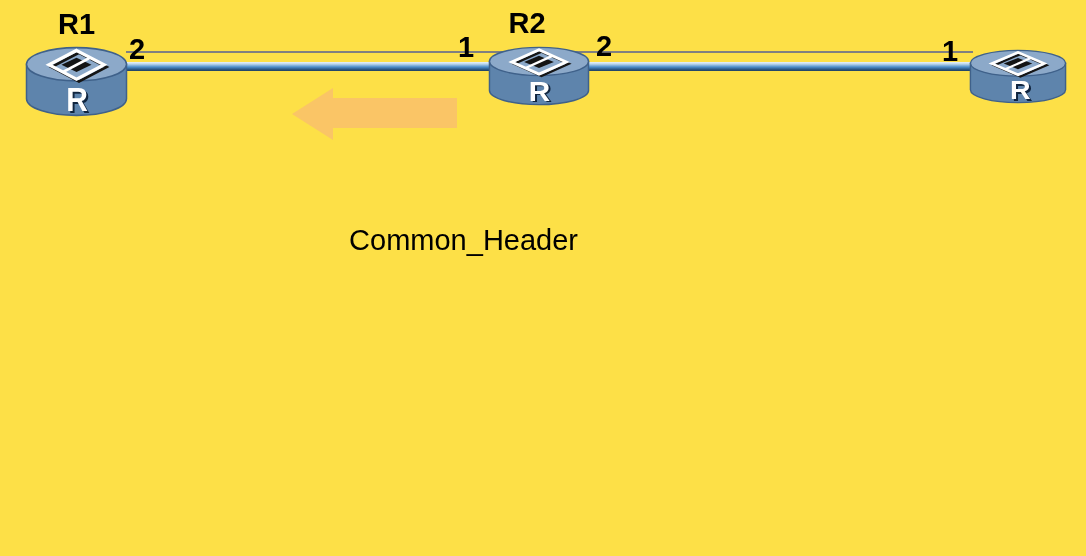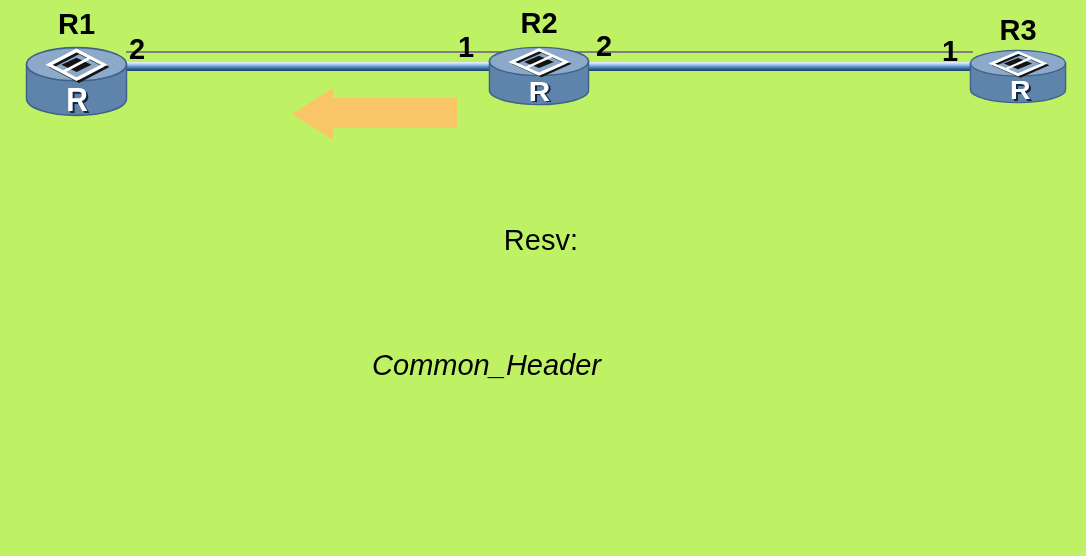--- a/index.html
+++ b/index.html
@@ -1,17 +1,17 @@
 <!DOCTYPE html>
 <html style="--black-text: #000000; --blue-text: #3879BE; --red-text: #F80E0E; --arrow: #FAC566; --link-blue: #4E8FCB; --link-gray: #808080; --router-top: #8CA9C9; --router-body: #5E84AC; --router-outline: #3F618A;"><head>
 <meta charset="utf-8">
 <style>
   html,body{margin:0;padding:0;background:#fff;}
   .stage{
-    position:relative;width:1086px;height:556px;background:#bef264;
+    position:relative;width:1086px;height:556px;background:#fde047;
     font-family:"Liberation Sans","DejaVu Sans",sans-serif;overflow:hidden;
   }
   
   .link-thin{
     position:absolute;left:126px;top:51px;width:847px;height:2px;
     background:var(--link-gray,#808080);
   }
   .link-thick{
     position:absolute;left:124px;top:62px;width:849px;height:9px;
     background:linear-gradient(180deg,#E9F2F9 0%,#BCD7EC 22%,var(--link-blue,#4E8FCB) 55%,#2A5580 84%,#1E3F60 100%);
@@ -48,22 +48,21 @@
 </style>
 </head>
 <body>
 
 <div class="stage">
 
   <div class="link-thin"></div>
   <div class="link-thick"></div>
 
   <div class="router-name" style="left:25px;top:8px;width:103px;">R1</div>
-  <div class="router-name" style="left:488px;top:7px;width:102px;">R2</div>
-  <div class="router-name" style="left:969px;top:14px;width:98px;">R3</div>
+  <div class="router-name" style="left:476px;top:7px;width:102px;">R2</div>
 
   <div class="iface-label" style="left:129px;top:33px;">2</div>
   <div class="iface-label" style="left:458px;top:31px;">1</div>
   <div class="iface-label" style="left:596px;top:30px;">2</div>
   <div class="iface-label" style="left:942px;top:35px;">1</div>
 
   <div class="router" style="left:25px;top:46px;">
     <svg width="103" height="71" viewBox="0 0 103 64" preserveAspectRatio="none">
       <path d="M 1.5 16.5 L 1.5 47.5 A 50 15 0 0 0 101.5 47.5 L 101.5 16.5 Z" style="fill:var(--router-body,#5E84AC);stroke:var(--router-outline,#3F618A);stroke-width:1.5"></path>
       <ellipse cx="51.5" cy="16.5" rx="50" ry="15" style="fill:var(--router-top,#8CA9C9);stroke:var(--router-outline,#3F618A);stroke-width:1.5"></ellipse>
@@ -102,21 +101,20 @@
     </svg>
   </div>
 
   <div class="arrow">
     <svg width="165" height="52" viewBox="0 0 165 52">
       <polygon points="0,26 41,0 41,10 165,10 165,40 41,40 41,52" style="fill:var(--arrow,#FAC566)"></polygon>
     </svg>
   </div>
 
   <div class="msg">
-    <span class="line"><span class="seg-black">Resv:</span></span>
     <span class="line"><span class="seg-black">Common_Header</span></span>
     
     
     
     
     
     
   </div>
 
 </div>

